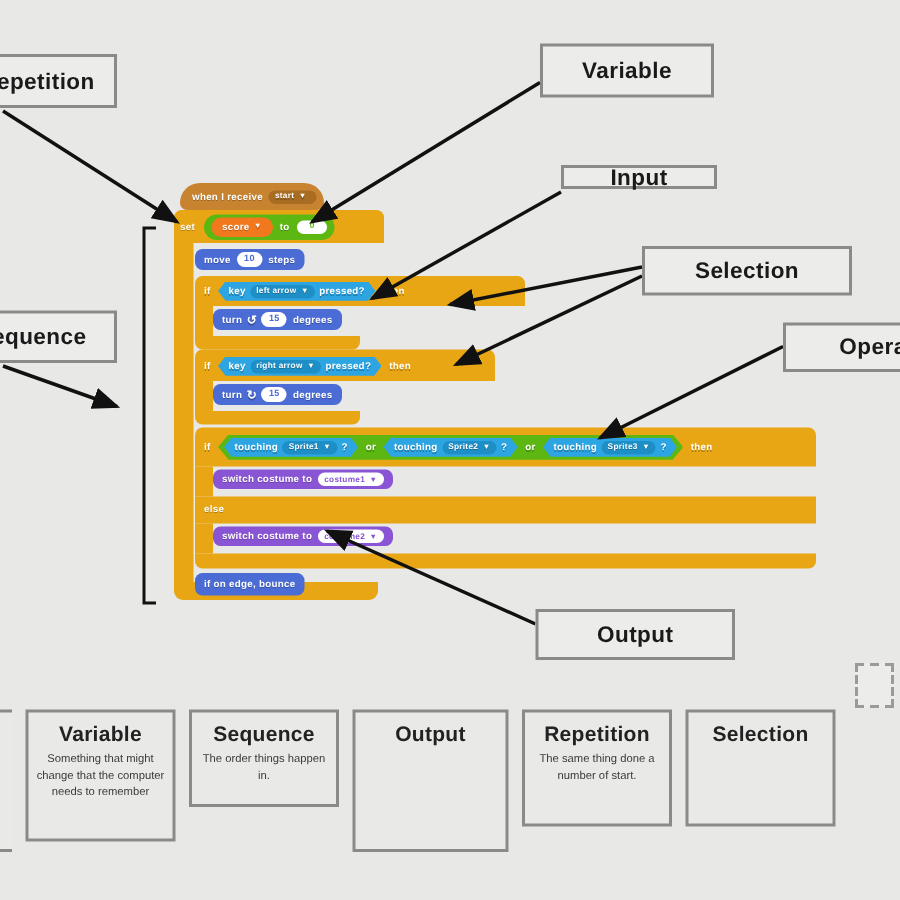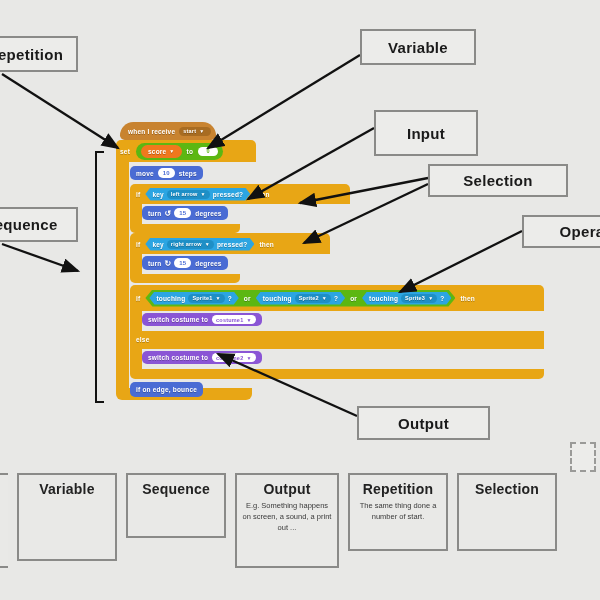--- a/index.html
+++ b/index.html
@@ -167,21 +167,21 @@
 <div id="stage">
 
   <div class="callout" style="left:-28px; top:36px; width:106px; height:36px;">
     <span>Repetition</span>
   </div>
 
   <div class="callout" style="left:360px; top:29px; width:116px; height:36px;">
     <span>Variable</span>
   </div>
 
-  <div class="callout" style="left:374px; top:110px; width:104px; height:46px;">
+  <div class="callout" style="left:374px; top:110px; width:104px; height:16px;">
     <span>Input</span>
   </div>
 
   <div class="callout" style="left:428px; top:164px; width:140px; height:33px;">
     <span>Selection</span>
   </div>
 
   <div class="callout" style="left:-36px; top:207px; width:114px; height:35px;">
     <span>Sequence</span>
   </div>
@@ -344,27 +344,28 @@
 
   <div class="corner-box"></div>
 
   <div id="legend">
     <div class="lcard partial" style="width:24px; height:95px; margin-left:-16px;">
       <div class="lt"></div>
       <div class="ld"></div>
     </div>
     <div class="lcard" style="width:100px; height:88px;">
       <div class="lt">Variable</div>
+      <div class="ld">Something that might change that the computer needs to remember</div>
     </div>
     <div class="lcard" style="width:100px; height:65px;">
       <div class="lt">Sequence</div>
+      <div class="ld">The order things happen in.</div>
     </div>
     <div class="lcard" style="width:104px; height:95px;">
       <div class="lt">Output</div>
-      <div class="ld">E.g. Something happens on screen, a sound, a print out ...</div>
     </div>
     <div class="lcard" style="width:100px; height:78px;">
       <div class="lt">Repetition</div>
       <div class="ld">The same thing done a number of start.</div>
     </div>
     <div class="lcard" style="width:100px; height:78px;">
       <div class="lt">Selection</div>
     </div>
   </div>
 

